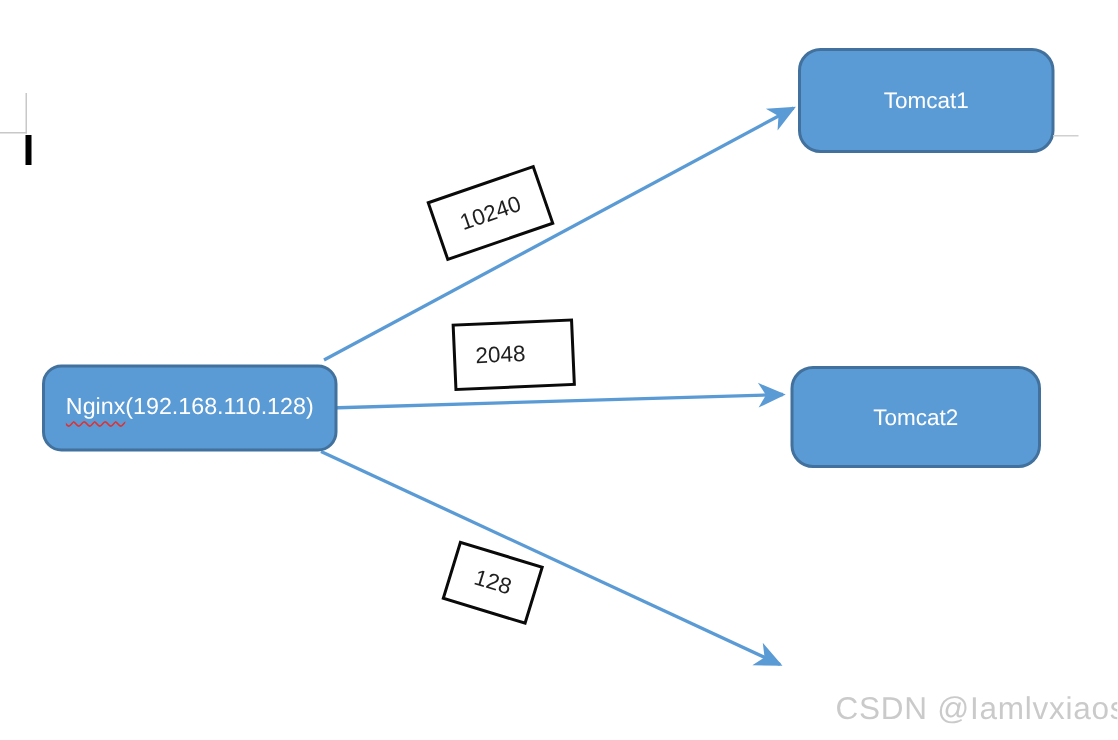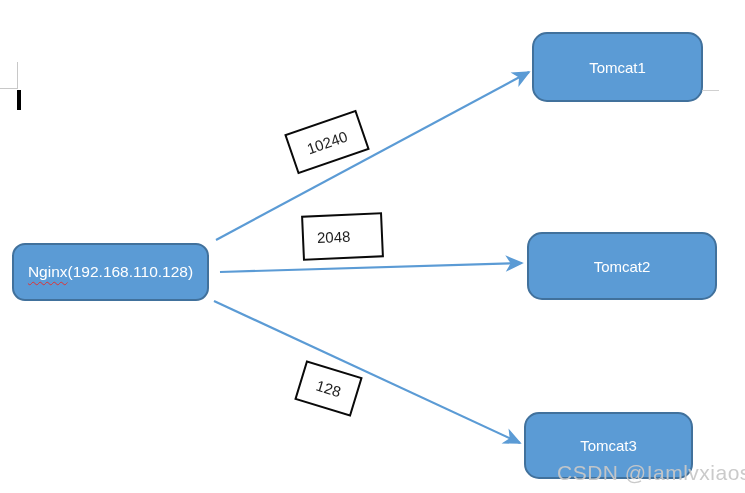--- a/index.html
+++ b/index.html
@@ -28,23 +28,23 @@
     background: var(--node-fill, #5b9bd5);
     border: 2px solid var(--node-border, #41719c);
     border-radius: 15px;
     color: #ffffff;
     font-size: 15px;
     display: flex;
     align-items: center;
     justify-content: center;
     white-space: nowrap;
   }
-  .node-nginx  { left: 12px;  top: 243px; width: 197px; height: 58px; border-radius: 13px; font-size: 15.5px; }
+  .node-nginx  { left: 28px;  top: 243px; width: 197px; height: 58px; border-radius: 13px; font-size: 15.5px; }
   .node-tomcat1{ left: 532px; top: 32px;  width: 171px; height: 70px; }
-  .node-tomcat2{ left: 527px; top: 232px; width: 190px; height: 68px; }
+  .node-tomcat2{ left: 527px; top: 244px; width: 167px; height: 68px; }
   .node-tomcat3{ left: 524px; top: 412px; width: 169px; height: 67px; }
 
   .misspell {
     text-decoration-line: underline;
     text-decoration-style: wavy;
     text-decoration-color: var(--spellcheck-underline, #e03131);
     text-decoration-thickness: 1px;
     text-underline-offset: 4px;
   }
 
@@ -102,23 +102,20 @@
   </div>
 
   <div class="node node-tomcat1">
     <span>Tomcat1</span>
   </div>
 
   <div class="node node-tomcat2">
     <span>Tomcat2</span>
   </div>
 
-  <div class="node node-tomcat3">
-    <span>Tomcat3</span>
-  </div>
 
   <div class="weight weight-1">
     <span>10240</span>
   </div>
 
   <div class="weight weight-2">
     <span>2048</span>
   </div>
 
   <div class="weight weight-3">

